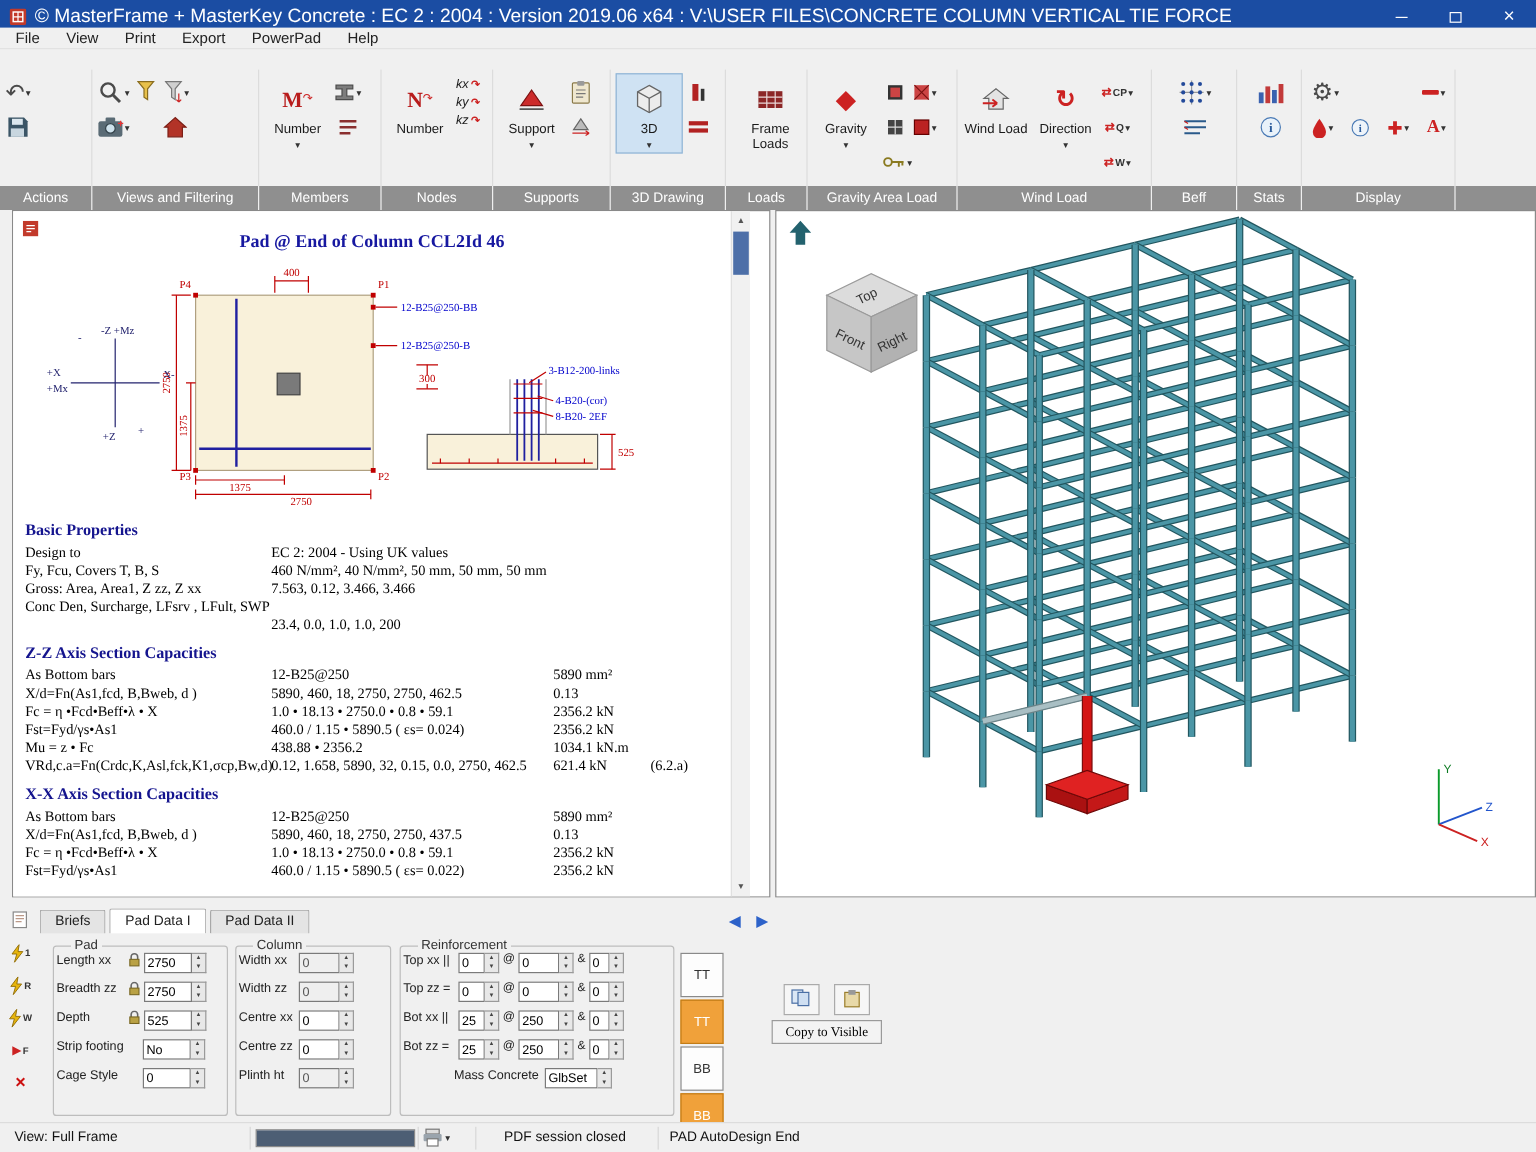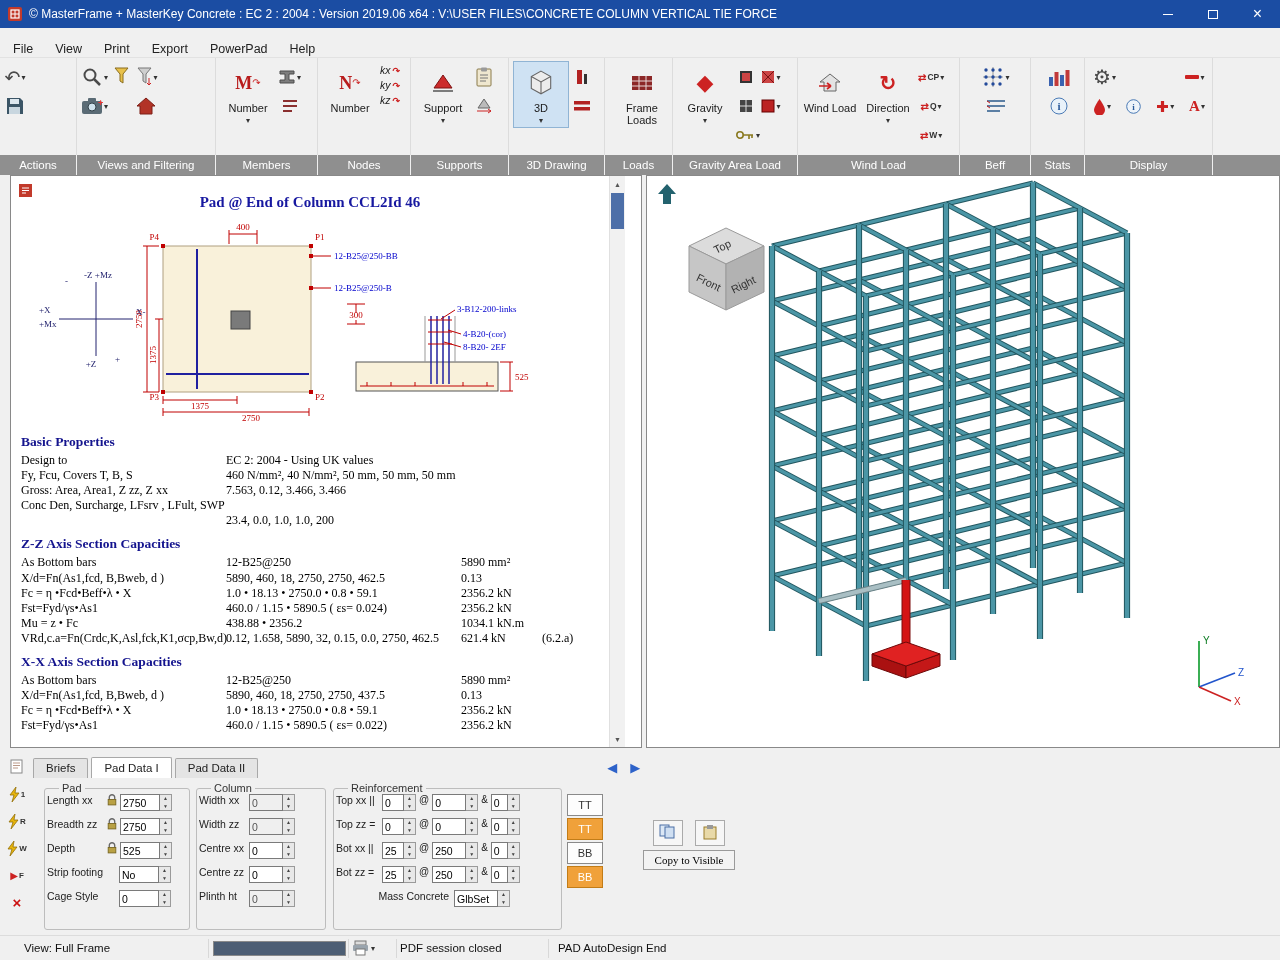--- a/index.html
+++ b/index.html
@@ -2,28 +2,28 @@
 <html><head>
 <meta charset="utf-8">
 <style>
 *{box-sizing:border-box;margin:0;padding:0}
 html,body{width:1280px;height:960px}
 body{position:relative;font-family:"Liberation Sans",sans-serif;background:#f0f0f0;overflow:hidden;font-size:12px;color:#1a1a1a}
 
 
 .titlebar{position:absolute;top:0;left:0;width:100%;height:28px;background:#1b4da3;color:#fff;display:flex;align-items:center;padding-left:8px}
 .appicon{display:flex;margin-right:7px}
-.wtitle{font-size:12px;white-space:nowrap;overflow:hidden}
+.wtitle{font-size:16px;white-space:nowrap;overflow:hidden}
 .wbtns{margin-left:auto;display:flex;height:100%}
 .wbtn{width:45px;height:100%;display:flex;align-items:center;justify-content:center;font-size:16px;color:#fff}
 .glyph-min{width:10px;height:1px;background:#fff;display:block}
 .glyph-max{width:10px;height:9px;border:1px solid #fff;display:block}
 
 
-.menubar{position:absolute;top:40px;left:0;width:100%;height:18px;background:#f0f0f0;display:flex;align-items:center;border-bottom:1px solid #e2e2e2;padding-left:2px}
+.menubar{position:absolute;top:23px;left:0;width:100%;height:18px;background:#f0f0f0;display:flex;align-items:center;border-bottom:1px solid #e2e2e2;padding-left:2px}
 .mitem{padding:7px 11px;font-size:12.5px;color:#222}
 
 
 .ribbon{position:absolute;top:58px;left:0;width:100%;height:117px;display:flex;background:#f0f0f0}
 .rgroup{display:flex;flex-direction:column;height:117px;flex:none}
 .rcontent{height:97px;display:flex;padding:3px 2px 1px 4px;border-right:1px solid #dcdcdc;gap:2px;align-items:flex-start}
 .rlabel{height:20px;background:#8f8f8f;color:#fff;font-size:11.5px;display:flex;align-items:center;justify-content:center;margin-right:1px;white-space:nowrap;overflow:hidden}
 .bigbtn{width:56px;display:flex;flex-direction:column;align-items:center;padding-top:3px;gap:1px;font-size:11px;line-height:12px;color:#1a1a1a;text-align:center;border:1px solid transparent}
 .bigbtn .bicon{height:36px;display:flex;align-items:center;justify-content:center}
 .bigbtn.pressed{background:#cfe2f3;border:1px solid #90b4d4}
@@ -92,21 +92,21 @@
 #grp-col .frow label{width:50px}
 #grp-reinf .frow label{width:46px}
 .fin{height:17px;border:1px solid #7a7a7a;font-size:10.5px;padding:0 2px;font-family:"Liberation Sans",sans-serif;background:#fff;color:#000}
 .fin:disabled{background:#efefef;color:#555}
 .spin{width:12px;height:17px;display:flex;flex-direction:column;border:1px solid #9a9a9a;border-left:none;background:#e8e8e8}
 .spin i{flex:1;font-size:5px;font-style:normal;color:#444;display:flex;align-items:center;justify-content:center;line-height:1}
 .lock{width:12px;display:flex;margin-right:1px;flex:none}
 .lock-sp{width:12px;flex:none}
 .sep{font-size:10px;margin:0 3px}
 #side-buttons{position:absolute;left:567px;top:16px;display:flex;flex-direction:column;gap:2px}
-.ttbb{width:36px;height:22px;border:1px solid #8a8a8a;background:#fdfdfd;font-size:11px;color:#333;font-family:"Liberation Sans",sans-serif}
+.ttbb{width:36px;height:37px;border:1px solid #8a8a8a;background:#fdfdfd;font-size:11px;color:#333;font-family:"Liberation Sans",sans-serif}
 .ttbb.amber{background:#f0a13a;color:#fff;border-color:#c27c17}
 .copyarea{position:absolute;left:641px;top:42px;width:96px;text-align:center}
 .cicon{width:30px;height:26px;border:1px solid #aaa;background:#f6f6f6;margin:0 4px}
 .copy-btn{margin-top:4px;font-size:11px;padding:3px 4px;border:1px solid #9a9a9a;background:#f3f3f3;width:92px;font-family:Liberation Serif, serif}
 .sidestrip{position:absolute;left:4px;top:6px;width:26px;display:flex;flex-direction:column;gap:7px;align-items:center}
 .sicon{width:24px;height:20px;display:flex;align-items:center;justify-content:center;font-size:11px;gap:1px}
 .sicon sub{font-size:8px;font-weight:bold;color:#333}
 
 
 .statusbar{position:absolute;top:935px;left:0;width:100%;height:25px;background:#f0f0f0;border-top:1px solid #dcdcdc;font-size:11.5px;color:#111}
@@ -1468,31 +1468,31 @@
       <button class="cicon"><svg width="16" height="16">
             <rect x="2" y="3" width="12" height="12" fill="#e8d9a8" stroke="#9a7d2a"></rect>
             <rect x="5" y="1" width="6" height="4" fill="#999"></rect>
           </svg></button>
     </div>
     <button class="copy-btn">Copy to Visible</button>
   </div>
 </div>
 
 <div class="statusbar">
-  <span class="sv" style="left:24px">View: Full Frame</span>
+  <span class="sv" style="left:12px">View: Full Frame</span>
   <span class="ssep" style="left:208px"></span>
   <span class="progress">
       <i></i>
     </span>
   <span class="ssep" style="left:348px"></span>
   <span class="printbtn">
     <svg width="17" height="16">
         <rect x="3" y="1" width="11" height="4" fill="#ddd" stroke="#777"></rect>
         <rect x="1" y="5" width="15" height="6" rx="1" fill="#9aa4ad"></rect>
         <rect x="4" y="9" width="9" height="6" fill="#fff" stroke="#777"></rect>
       </svg>
     <span class="dd">▾</span>
   </span>
   <span class="ssep" style="left:396px"></span>
-  <span class="sv" style="left:400px">PDF session closed</span>
+  <span class="sv" style="left:420px">PDF session closed</span>
   <span class="ssep" style="left:548px"></span>
   <span class="sv" style="left:558px">PAD AutoDesign End</span>
 </div>
 
 </body></html>

